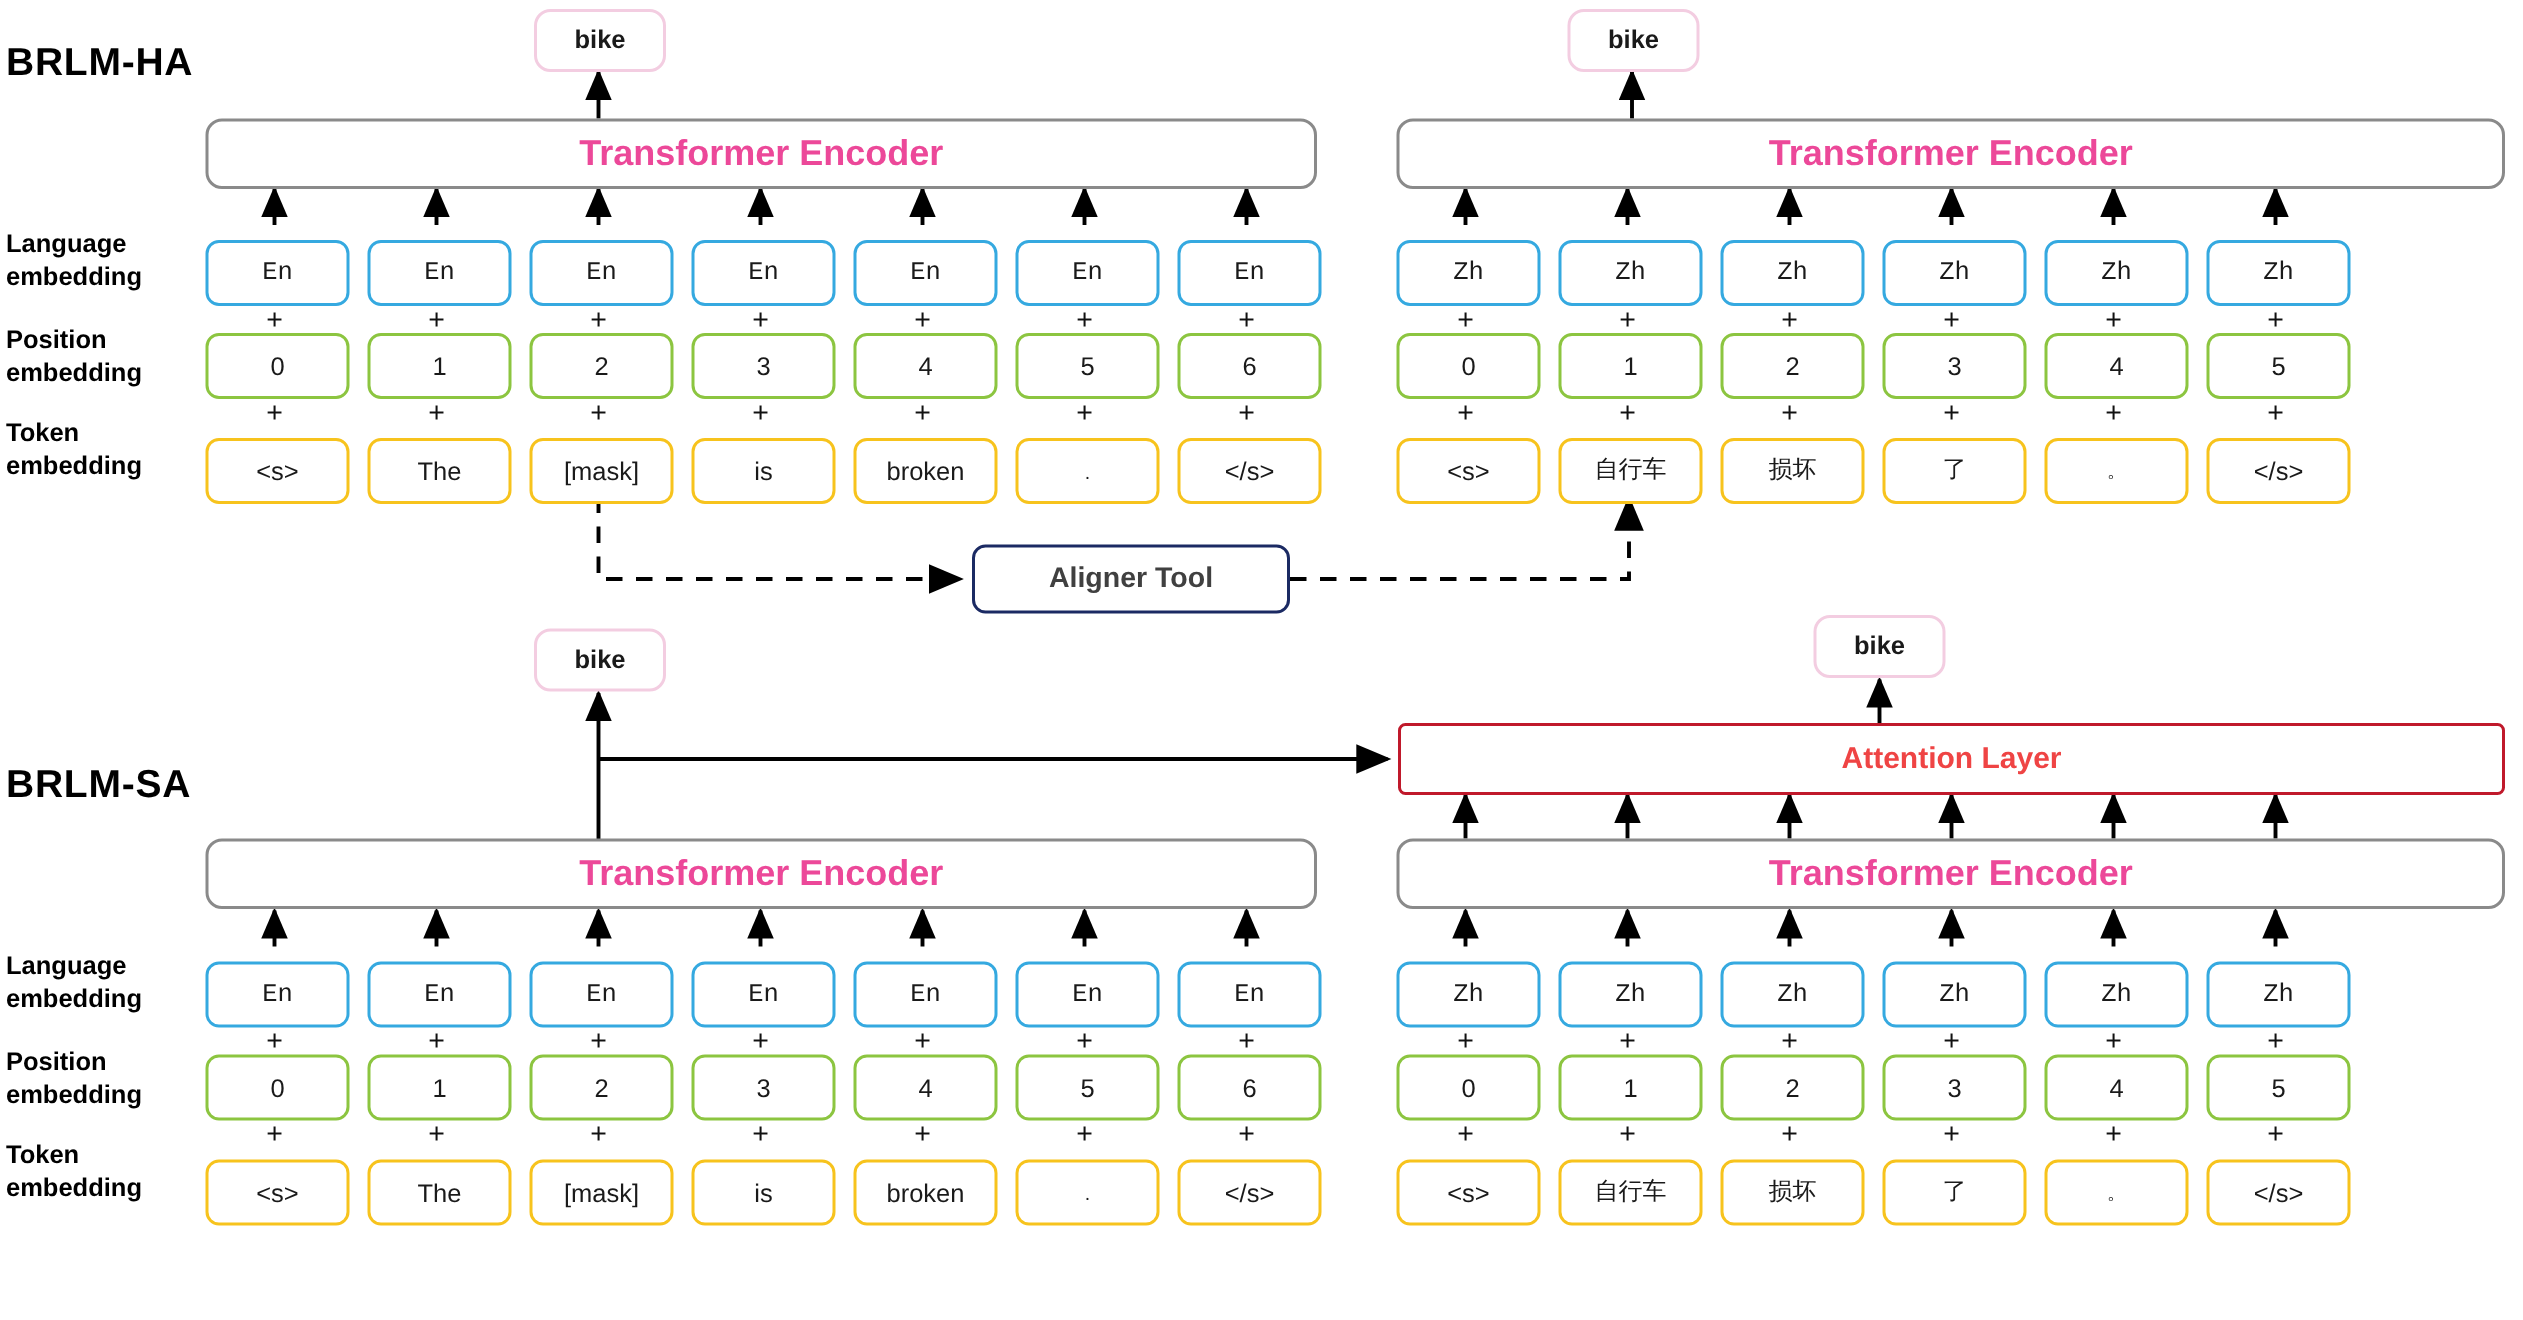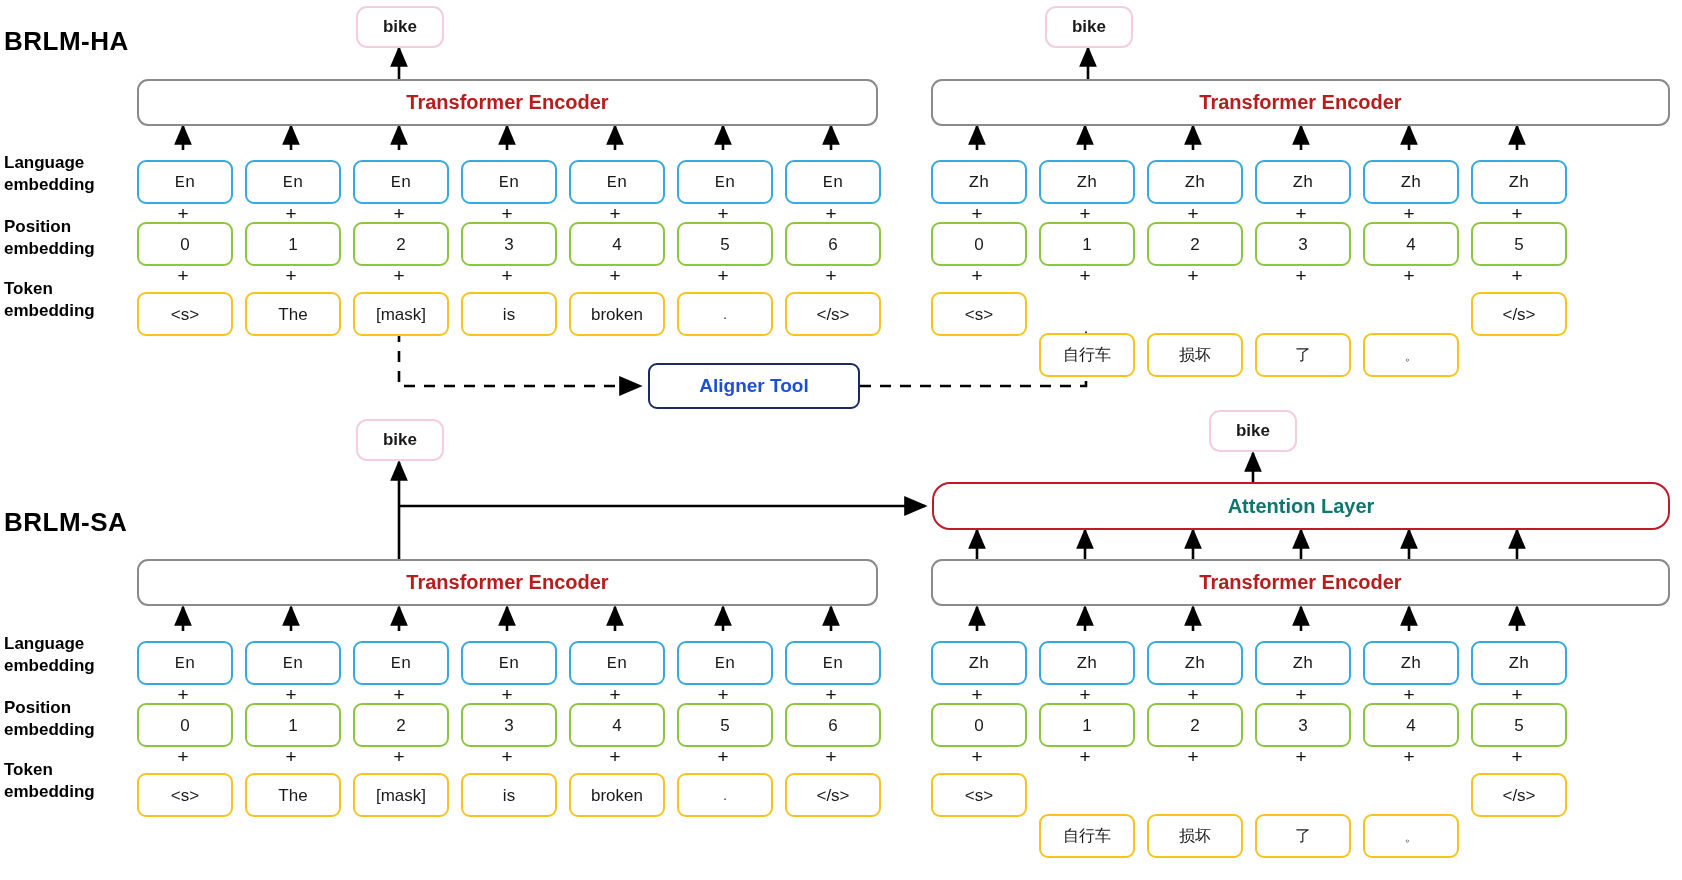--- a/index.html
+++ b/index.html
@@ -46,67 +46,67 @@
     align-items:center;
     justify-content:center;
     font-size:17px;
     color:#1a1a1a;
     text-align:center;
     line-height:1;
   }
   .cell.lang{border-color:#35a9e0;font-family:Liberation Mono, monospace;}
   .cell.pos {border-color:#8cc540;}
   .cell.tok {border-color:#f7c31d;}
-  .cell.cjk{font-family:Liberation Serif, serif;font-size:16px;margin-top:41px;}
+  .cell.cjk{font-family:Liberation Mono, monospace;font-size:16px;}
   .cell.punct{font-size:13px;}
 
   
   .plus{
     font-size:19px;
     color:#111;
     text-align:center;
     line-height:1;
     font-weight:500;
   }
 
   
   .encoder{
     border:2.4px solid #8a8a8a;
     border-radius:11px;
     background:#fff;
     display:flex;
     align-items:center;
     justify-content:center;
-    font-size:20px;
-    color:#b91c1c;
+    font-size:24px;
+    color:#ec4899;
   }
 
   
   .attention{
     border:2.6px solid #c0192b;
-    border-radius:18px;
+    border-radius:5px;
     background:#fff;
     display:flex;
     align-items:center;
     justify-content:center;
     font-size:20px;
-    color:#0f766e;
+    color:#ef4444;
     text-align:center;
   }
 
   
   .aligner{
     border:2.6px solid #1b2a63;
     border-radius:9px;
     background:#fff;
     display:flex;
     align-items:center;
     justify-content:center;
     font-size:19px;
-    color:#1d4ed8;
+    color:#404040;
   }
 
   
   .bubble{
     border:2.4px solid #f3cde1;
     border-radius:11px;
     background:#fff;
     display:flex;
     align-items:center;
     justify-content:center;

